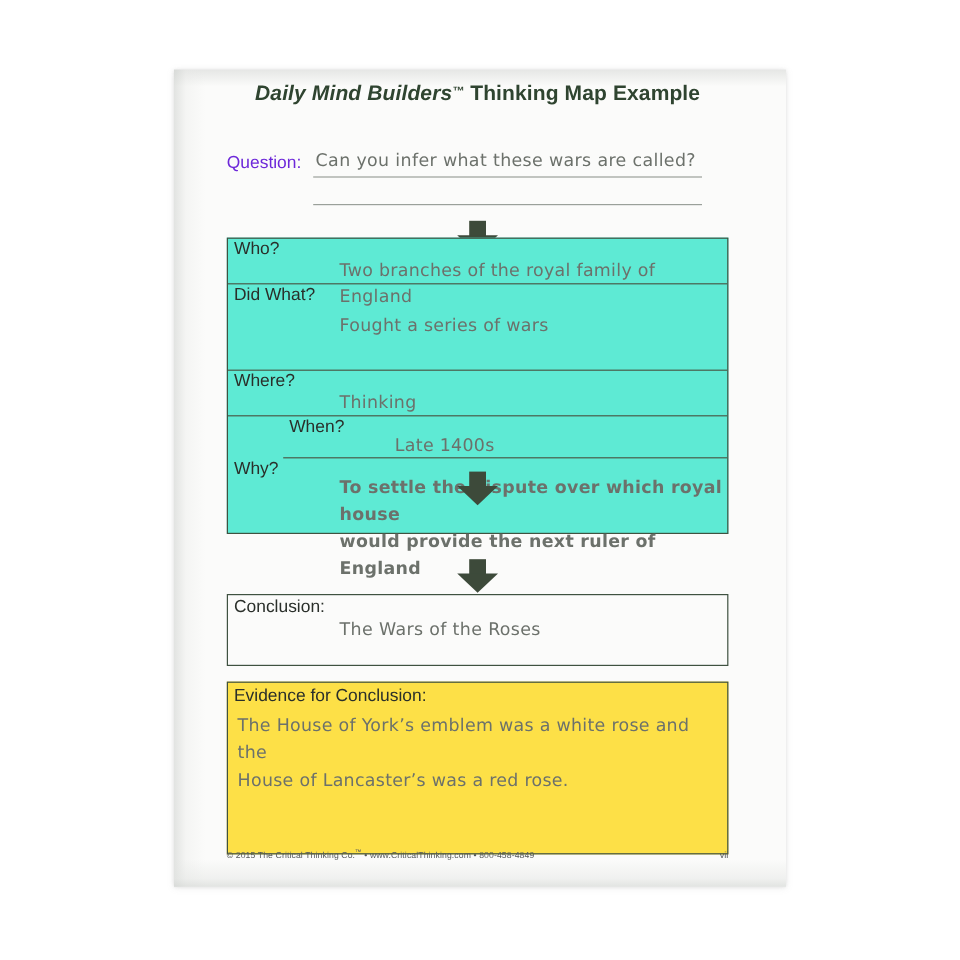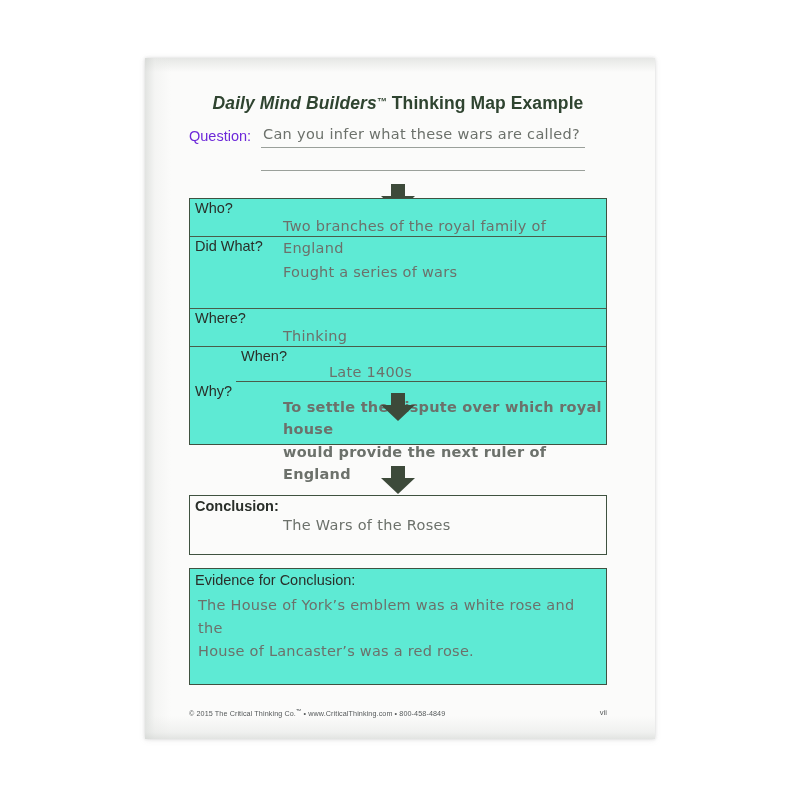--- a/index.html
+++ b/index.html
@@ -73,21 +73,21 @@
     left: 186px;
     top: 58px;
     width: 424px;
     height: 681px;
   }
 
   
   .doc-title {
     position: absolute;
     left: 0;
-    top: 35px;
+    top: 9px;
     width: 424px;
     text-align: center;
     color: #2f4430;
     font-size: 17.5px;
     font-weight: bold;
     letter-spacing: 0.1px;
     white-space: nowrap;
   }
   .title-brand {
     font-style: italic;
@@ -219,41 +219,40 @@
     border: 1.6px solid #3f5240;
     background: #fbfbfa;
     box-sizing: border-box;
   }
   .conclusion-label {
     position: absolute;
     left: 5px;
     top: 2px;
     font-size: 14.5px;
     color: #2a2f2a;
-    font-weight: bold;
   }
   .conclusion-value {
     position: absolute;
     left: 93px;
     top: 21px;
     font-family: "DejaVu Sans", sans-serif;
     font-size: 14.5px;
     color: #6c716b;
     letter-spacing: 0.3px;
   }
 
   
   .evidence-box {
     position: absolute;
     left: 3px;
     top: 510px;
     width: 418px;
-    height: 117px;
+    height: 144px;
     border: 1.6px solid #3f5240;
-    background: #5eead4;
+    background: #fde047;
     box-sizing: border-box;
   }
   .evidence-label {
     position: absolute;
     left: 5px;
     top: 3px;
     font-size: 14.5px;
     color: #2a2f2a;
   }
   .evidence-value {

